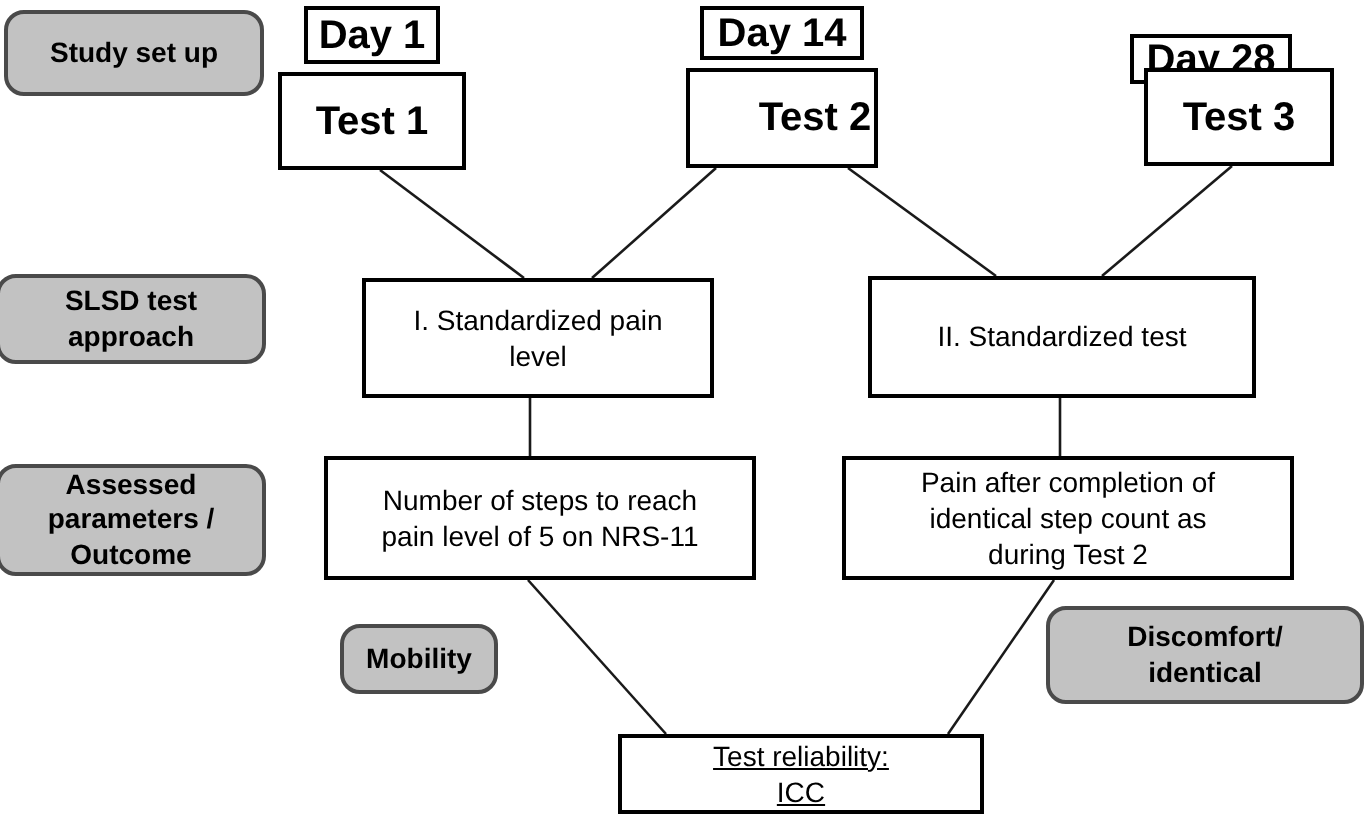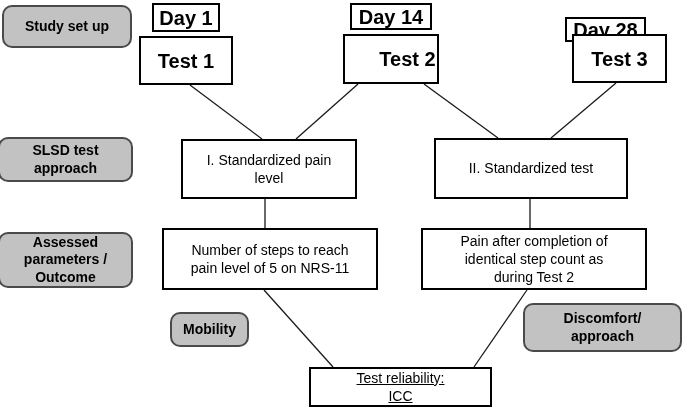--- a/index.html
+++ b/index.html
@@ -98,18 +98,18 @@
   <div class="box plain" style="left:162px; top:228px; width:216px; height:62px;">Number of steps to reach
 pain level of 5 on NRS-11</div>
 
   <div class="box plain" style="left:421px; top:228px; width:226px; height:62px;">Pain after completion of
 identical step count as
 during Test 2</div>
 
   <div class="box tag" style="left:170px; top:312px; width:79px; height:35px;">Mobility</div>
 
   <div class="box tag" style="left:523px; top:303px; width:159px; height:49px;">Discomfort/
-approach</div>
+identical</div>
 
   <div class="box plain" style="left:309px; top:367px; width:183px; height:40px;text-decoration:underline;">Test reliability:
 ICC</div>
 
 </div>
 
 </body></html>

